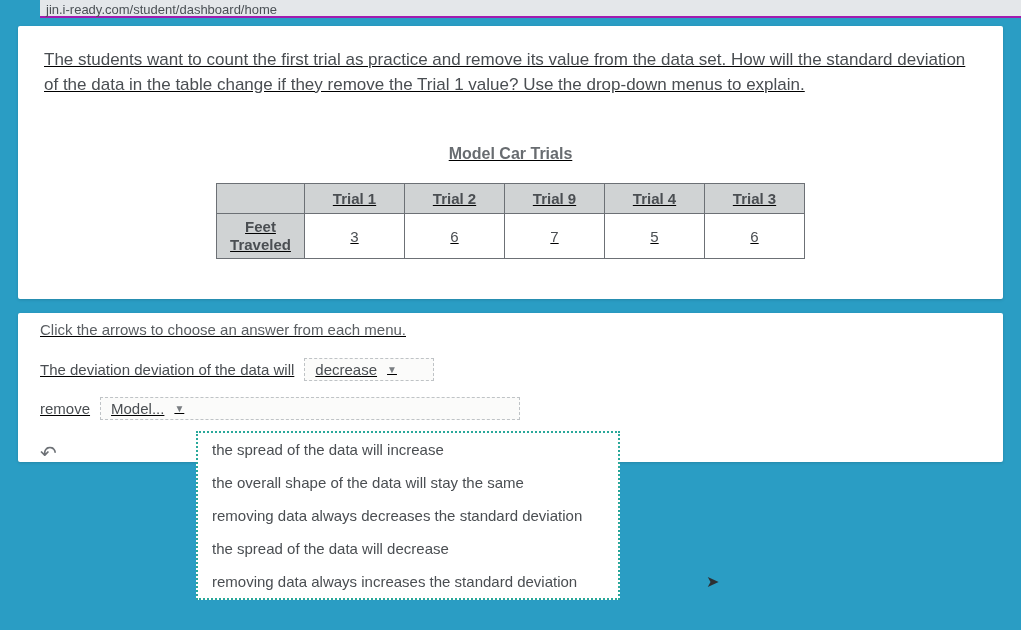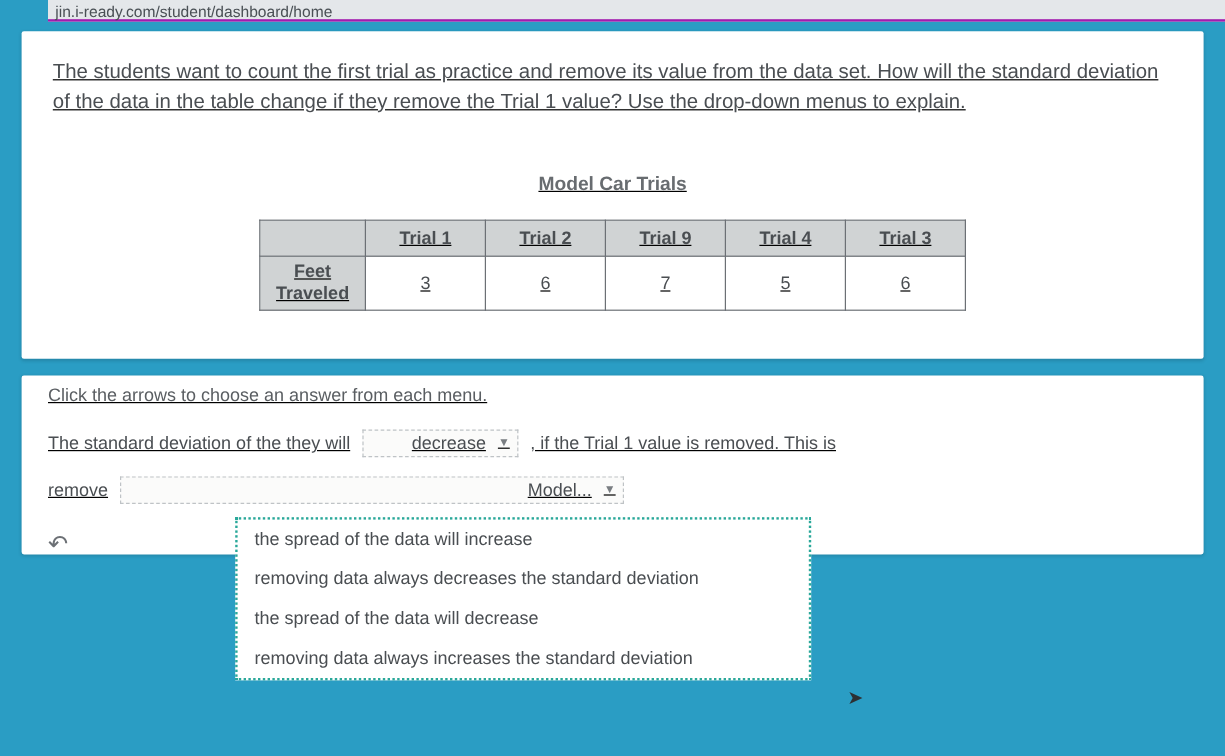--- a/index.html
+++ b/index.html
@@ -87,40 +87,40 @@
     font-size: 15px;
     display: flex;
     flex-wrap: wrap;
     align-items: center;
     gap: 8px 10px;
     margin-bottom: 16px;
   }
   .dd {
     display: inline-flex;
     align-items: center;
-    justify-content: flex-end;
+    justify-content: flex-start;
     border: 1px dashed #bfc3c6;
     padding: 2px 6px 2px 10px;
     min-width: 130px;
     font-size: 15px;
     color: #4a4e52;
     background: #fbfbfa;
     cursor: pointer;
   }
   .dd.wide { min-width: 420px; }
   .dd .caret {
     font-size: 10px;
     color: #7a7e82;
     margin-left: 10px;
   }
   .dropdown-list {
     position: absolute;
     left: 178px;
     top: 118px;
-    width: 480px;
+    width: 424px;
     background: #fff;
     border: 2px dotted #2aa89a;
     z-index: 5;
   }
   .dropdown-list .opt {
     padding: 8px 14px;
     font-size: 15px;
     color: #4a4e52;
     cursor: pointer;
   }
@@ -180,42 +180,42 @@
         </tr>
       </tbody>
         </table>
     </div>
   </div>
 
   <div class="panel answer-panel">
     <div class="instruction">Click the arrows to choose an answer from each menu.</div>
 
     <div class="sentence">
-      <span>The standard deviation of the they will</span>
+      <span>The deviation deviation of the data will</span>
       <span class="dd">
         <span>decrease</span>
         <span class="caret">▼</span>
       </span>
-      <span>, if the Trial 1 value is removed. This is</span>
     </div>
 
     <div class="sentence">
       <span>remove</span>
       <span class="dd wide">
         <span>Model...</span>
         <span class="caret">▼</span>
       </span>
     </div>
 
     <div class="back-row">
       <span class="back-btn">↶</span>
     </div>
 
     <div class="dropdown-list">
       <div class="opt">the spread of the data will increase</div>
+      <div class="opt">the overall shape of the data will stay the same</div>
       <div class="opt">removing data always decreases the standard deviation</div>
       <div class="opt">the spread of the data will decrease</div>
       <div class="opt">removing data always increases the standard deviation</div>
     </div>
   </div>
 
 </div>
 
 <div class="cursor">➤</div>
 

